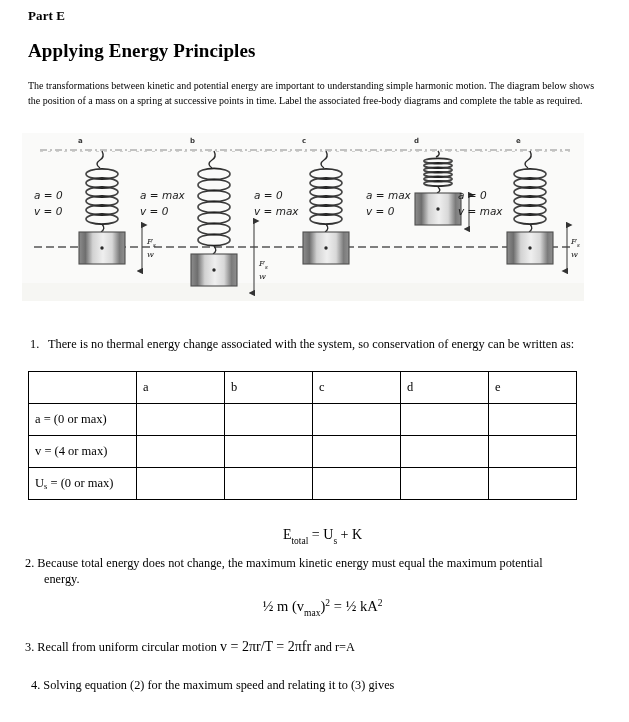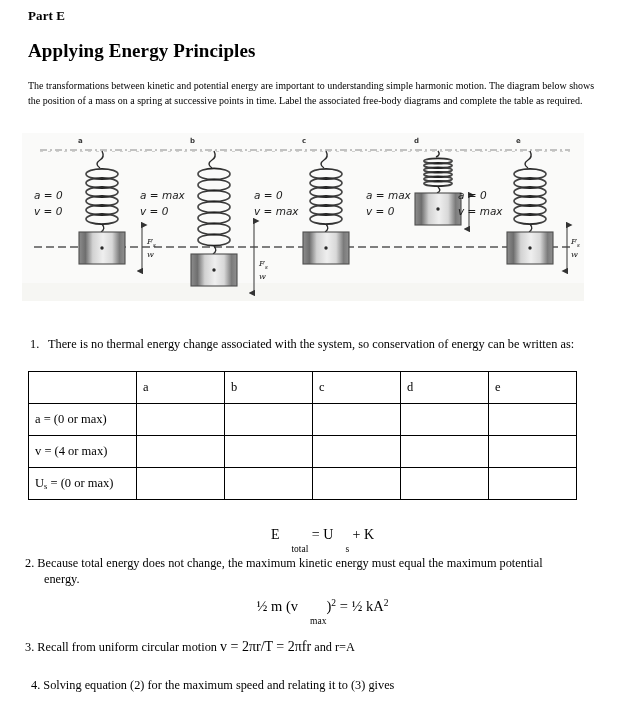--- a/index.html
+++ b/index.html
@@ -137,22 +137,21 @@
   .eq {
     position: absolute;
     width: 629px;
     text-align: center;
     font-size: 14px;
   }
   .eq sub {
     font-size: 9.5px;
     vertical-align: baseline;
     position: relative;
-    top: 13px;
-    margin-left: 12px;
+    top: 5px;
   }
   .eq sup {
     font-size: 9.5px;
     vertical-align: baseline;
     position: relative;
     top: -5px;
   }
   #eq-total { top: 527px; }
   #eq-energy { top: 598px; font-size: 14.5px; }
 

